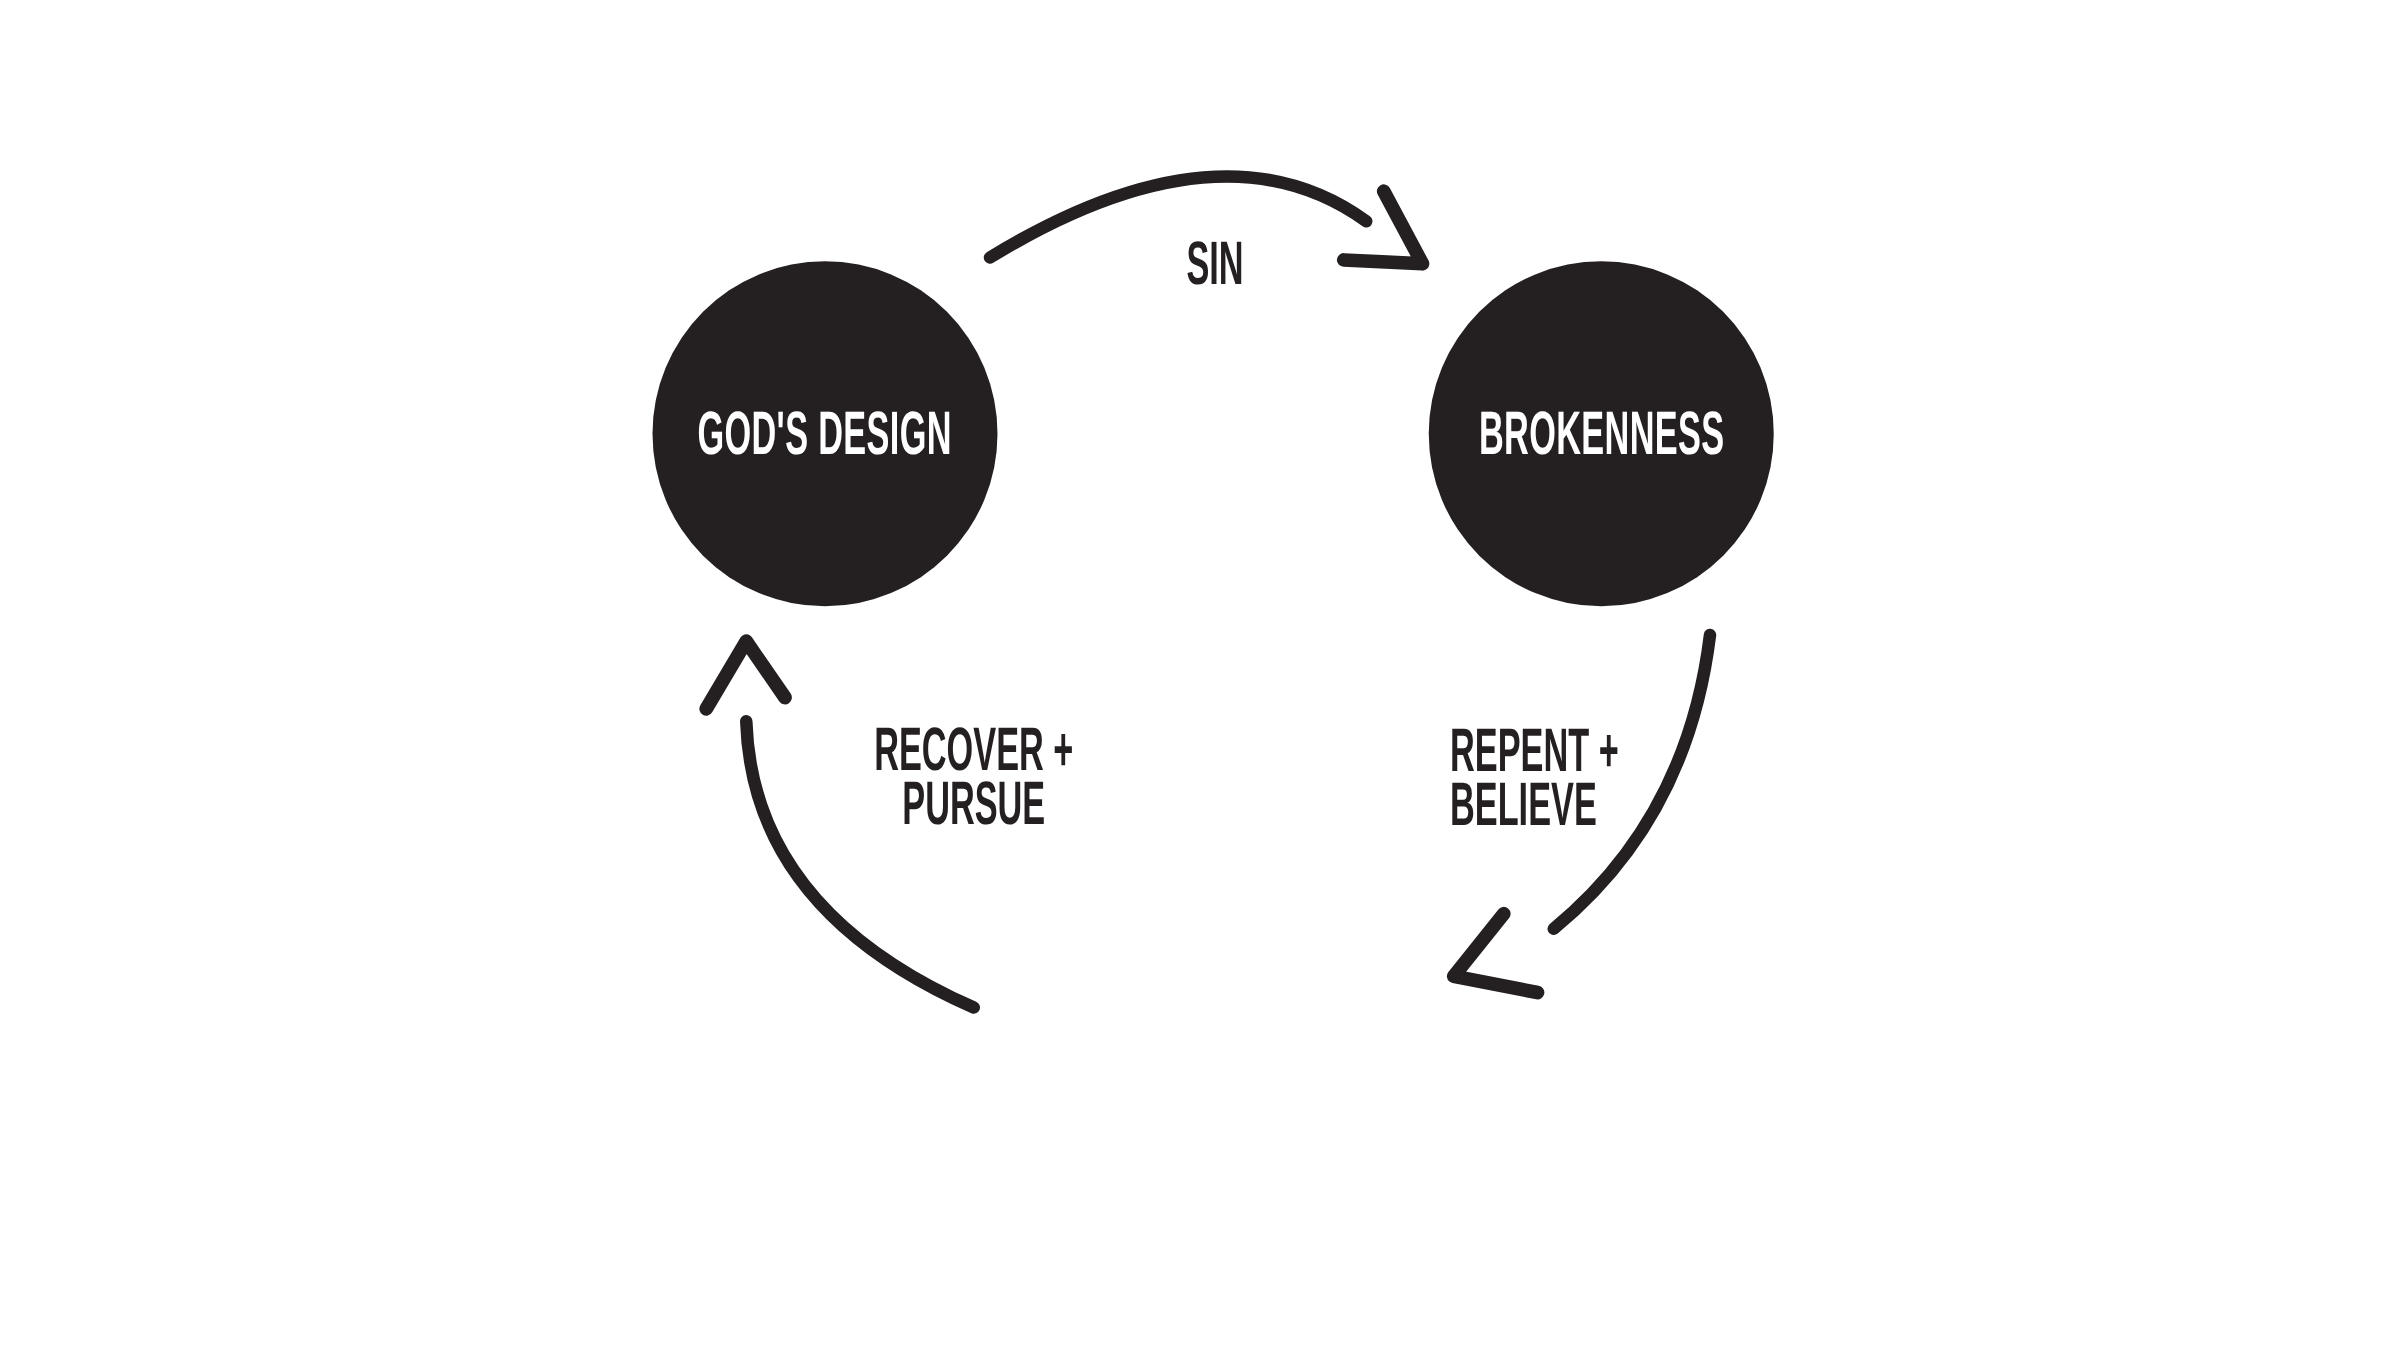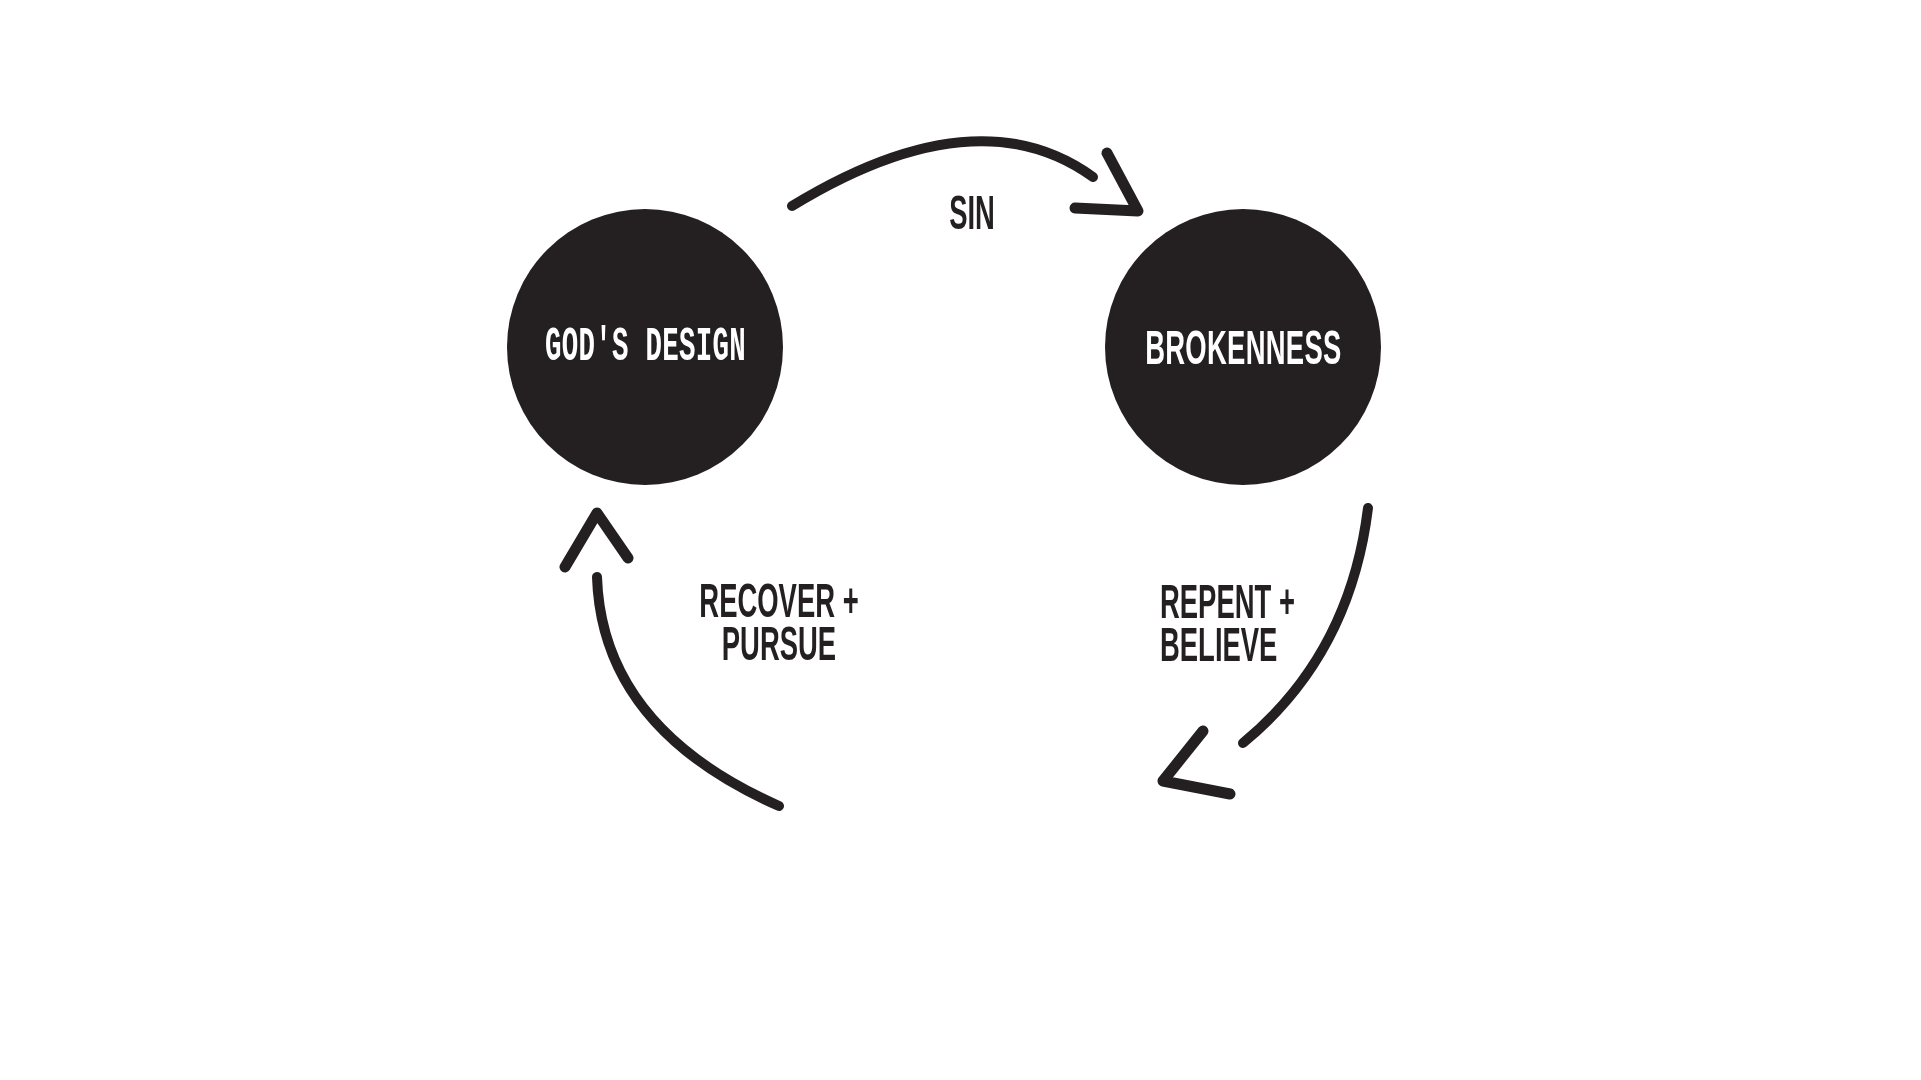--- a/index.html
+++ b/index.html
@@ -61,22 +61,22 @@
     text-align: center;
   }
   .edge-label.left-aligned {
     transform: translateY(-50%) scaleX(0.56);
     transform-origin: left center;
     text-align: left;
   }
   #edge-label-sin   { left: 972px;  top: 212px; }
   #edge-label-recover { left: 779px;  top: 622px; }
   #edge-label-repent  { left: 1160px; top: 623px; }
-  #node-gods-design { left: 507px;  top: 209px; font-family: Liberation Mono, monospace; }
-  #node-brokenness  { left: 1105px; top: 209px; }
+  #node-gods-design { left: 522px;  top: 209px; }
+  #node-brokenness  { left: 1143px; top: 209px; }
   #node-gospel      { left: 833px;  top: 667px; }
 </style>
 </head>
 <body>
 
 <div class="stage">
 
   <svg class="arrows-layer" viewBox="0 0 1921 1080" xmlns="http://www.w3.org/2000/svg" aria-hidden="true">
     <g>
       <path class="arrow-shaft" d="M 792 206 Q 977 93 1093 177"></path>

